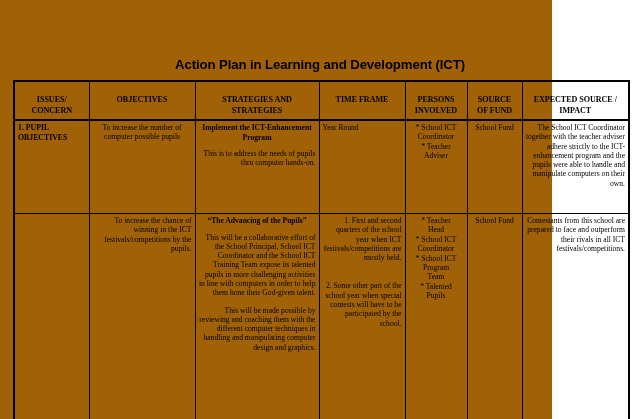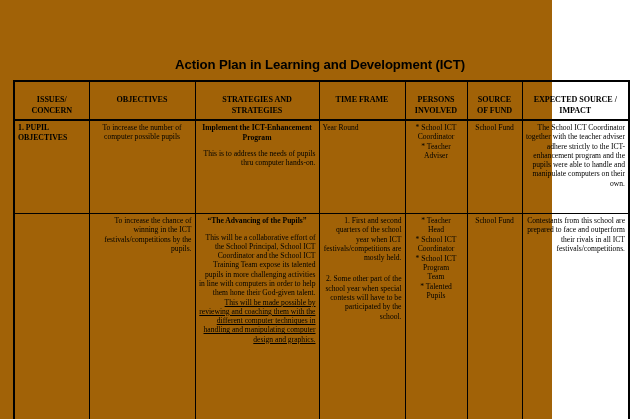--- a/index.html
+++ b/index.html
@@ -90,22 +90,22 @@
     display: block;
     font-weight: bold;
     text-align: center;
     margin-bottom: 7px;
     line-height: 9.5px;
   }
   .body-para {
     display: block;
     text-align: right;
   }
-  .body-para + .body-para { margin-top: 12px; }
-  .tight + .tight { margin-top: 0; text-decoration: underline; }
+  .body-para + .body-para { margin-top: 19px; }
+  .tight + .tight { margin-top: 8px; }
   .persons-list {
     display: block;
     text-align: center;
     line-height: 9.4px;
   }
   .row-1 td { height: 88px; }
   .row-2 td { height: 208px; }
 </style>
 </head>
 <body>

